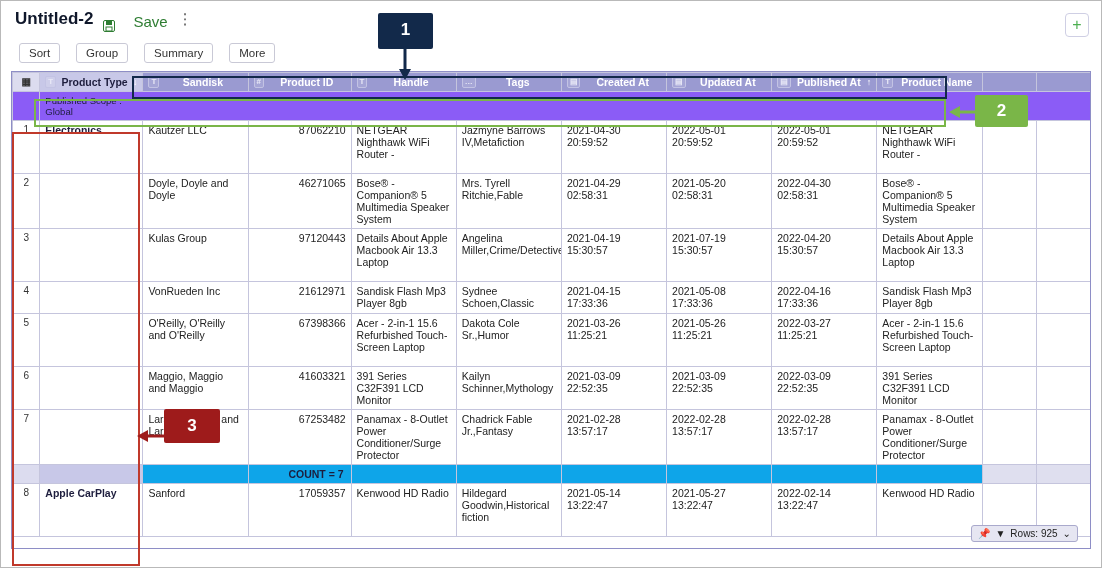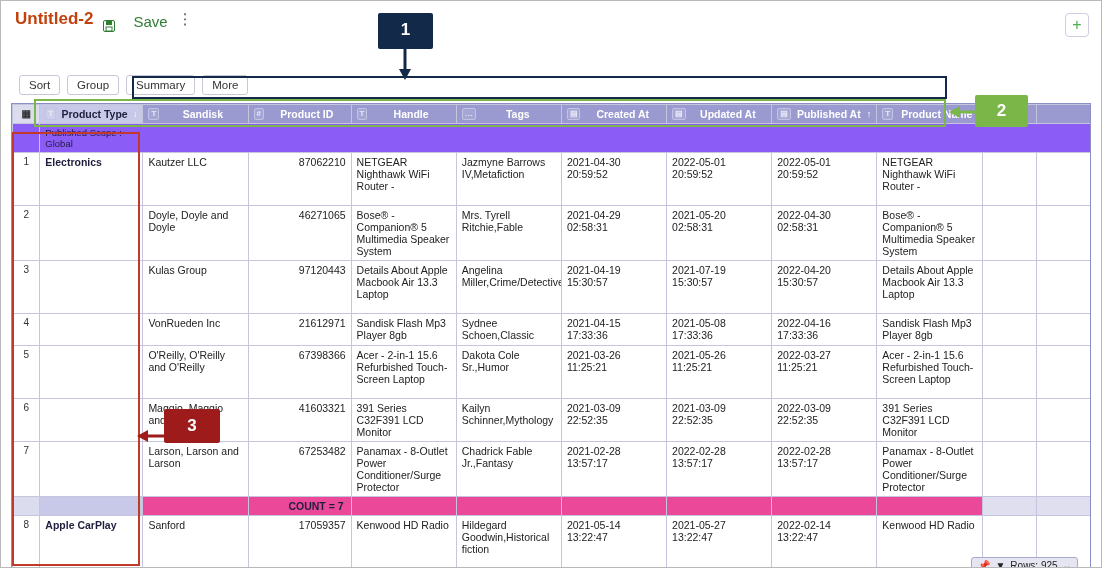--- a/index.html
+++ b/index.html
@@ -21,21 +21,21 @@
   .topbar {
     position: relative;
     height: 42px;
     padding: 8px 12px 0 14px;
     display: flex;
     align-items: flex-start;
   }
   .doc-title {
     font-size: 17px;
     font-weight: bold;
-    color: #c2410c;
+    color: #0f172a;
     line-height: 20px;
     margin-right: 10px;
   }
   .save-btn {
     display: flex;
     align-items: flex-end;
     gap: 18px;
     color: #2e7d32;
     font-size: 15px;
     margin-top: 4px;
@@ -66,23 +66,22 @@
     color: #4caf50;
     font-size: 16px;
     line-height: 21px;
     text-align: center;
     cursor: pointer;
   }
 
   
   .toolbar {
     display: flex;
-    gap: 7px;
+    gap: 16px;
     padding: 0 0 8px 18px;
-    margin-top: 32px;
   }
   .tool-btn {
     border: 1px solid #c9c9d6;
     background: #fff;
     border-radius: 3px;
     font-size: 11.5px;
     color: #333;
     padding: 3px 9px;
     cursor: pointer;
   }
@@ -170,21 +169,21 @@
     background: #dfdfef;
     font-weight: bold;
     text-align: right;
     font-size: 10.5px;
     color: #1d1d3d;
     height: 18px;
     padding-right: 7px;
   }
   tr.count-row td.rownum { background:#dcdcef; }
   tr.count-row td.col-group { background:#c8c8e8; }
-  tr.count-row td.blankcell { background:#ec4899; }
+  tr.count-row td.blankcell { background:#0ea5e9; }
 
   
   .scope-row td {
     background: #8b5cf6;
     height: 26px;
     font-size: 9.5px;
     color: #1d1d3d;
     padding: 2px 6px;
     line-height: 11px;
   }

